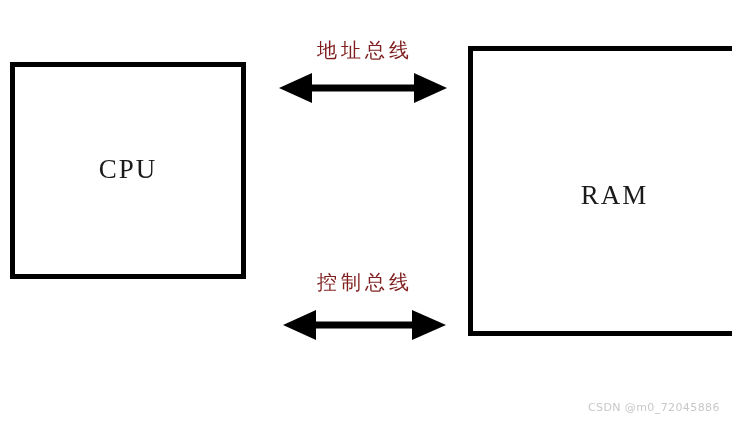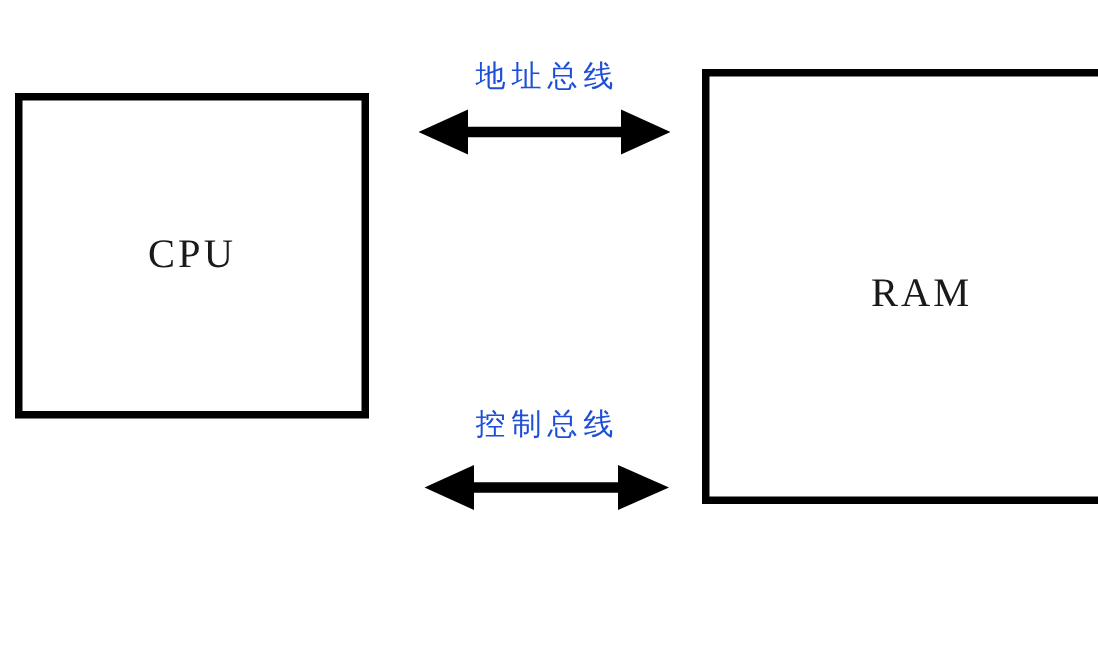--- a/index.html
+++ b/index.html
@@ -55,21 +55,21 @@
     left: 272px;
     width: 182px;
   }
   #bus-address { top: 38px; }
   #bus-data    { top: 136px; }
   #bus-control { top: 230px; margin-top: 40px; }
 
   .bus-label {
     font-family: "DejaVu Sans", "Liberation Sans", sans-serif;
     font-size: 20px;
-    color: #1d4ed8;
+    color: #7f1d1d;
     letter-spacing: 4px;
     text-align: center;
     white-space: nowrap;
     line-height: 1.2;
     text-indent: 4px;
   }
   .bus-arrow {
     display: block;
     margin: 9px auto 0;
   }
@@ -114,14 +114,15 @@
 
   <div id="bus-control" class="bus-group">
     <div class="bus-label">控制总线</div>
     <svg class="bus-arrow" width="170" height="34" viewBox="0 0 170 34">
       <rect x="36" y="13.5" width="100" height="7" fill="#000000"></rect>
       <polygon points="5,17 38,2 38,32" fill="#000000"></polygon>
       <polygon points="168,17 134,2 134,32" fill="#000000"></polygon>
     </svg>
   </div>
 
+  <div id="watermark">CSDN @m0_72045886</div>
 
 </div>
 
 </body></html>

